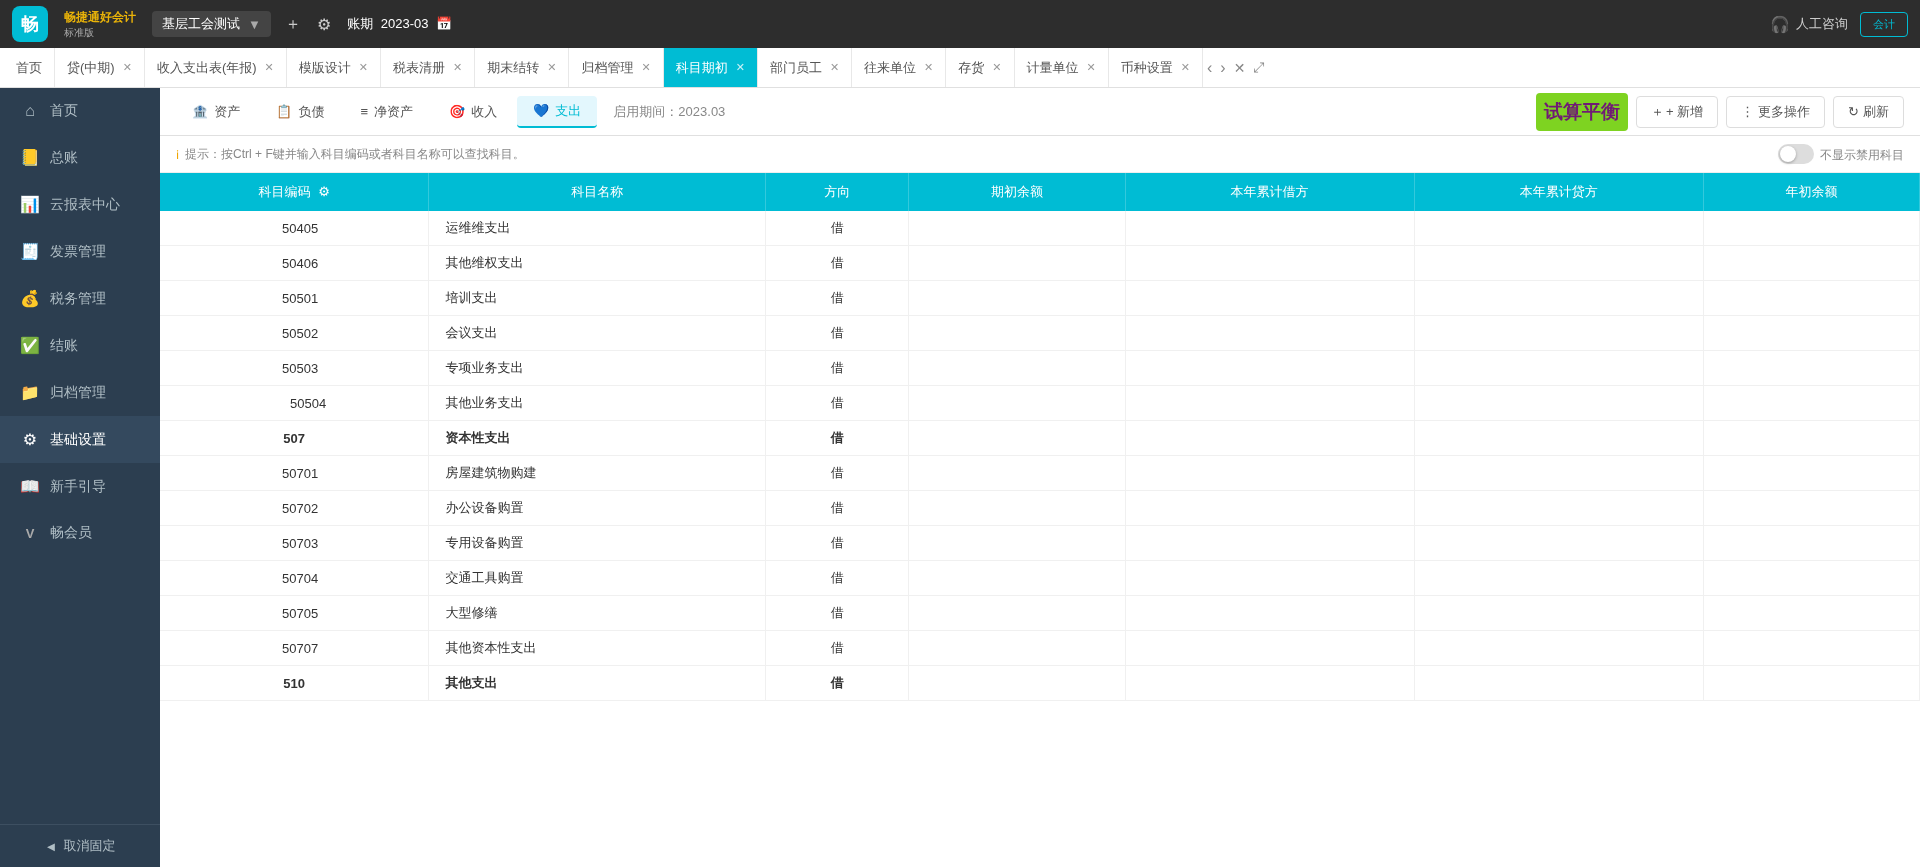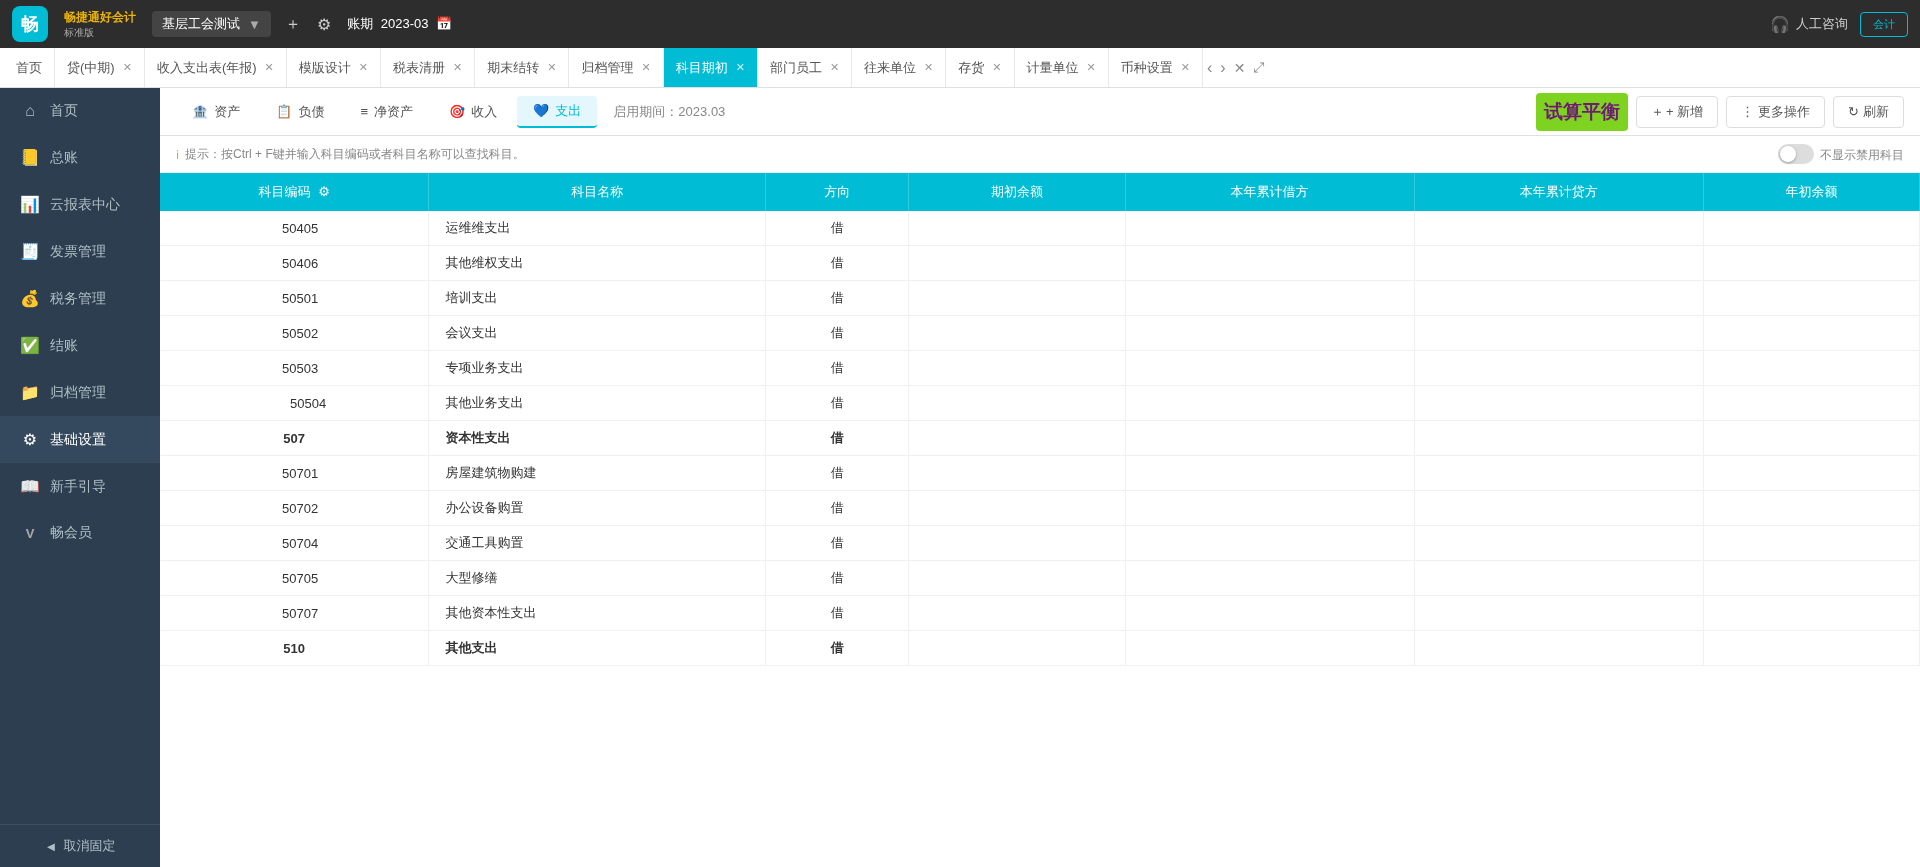--- a/index.html
+++ b/index.html
@@ -378,20 +378,29 @@
             <tr>
       <td class="code-col" style="padding-left:24px;">50702</td>
       <td class="name-col">办公设备购置</td>
       <td>借</td>
       <td></td>
       <td></td>
       <td></td>
       <td></td>
     </tr>
             <tr>
+      <td class="code-col" style="padding-left:24px;">50703</td>
+      <td class="name-col">专用设备购置</td>
+      <td>借</td>
+      <td></td>
+      <td></td>
+      <td></td>
+      <td></td>
+    </tr>
+            <tr>
       <td class="code-col" style="padding-left:24px;">50704</td>
       <td class="name-col">交通工具购置</td>
       <td>借</td>
       <td></td>
       <td></td>
       <td></td>
       <td></td>
     </tr>
             <tr>
       <td class="code-col" style="padding-left:24px;">50705</td>

